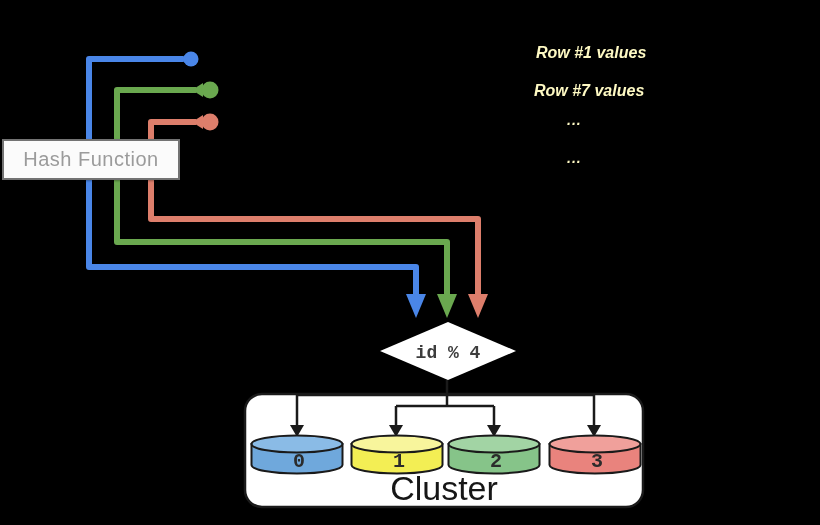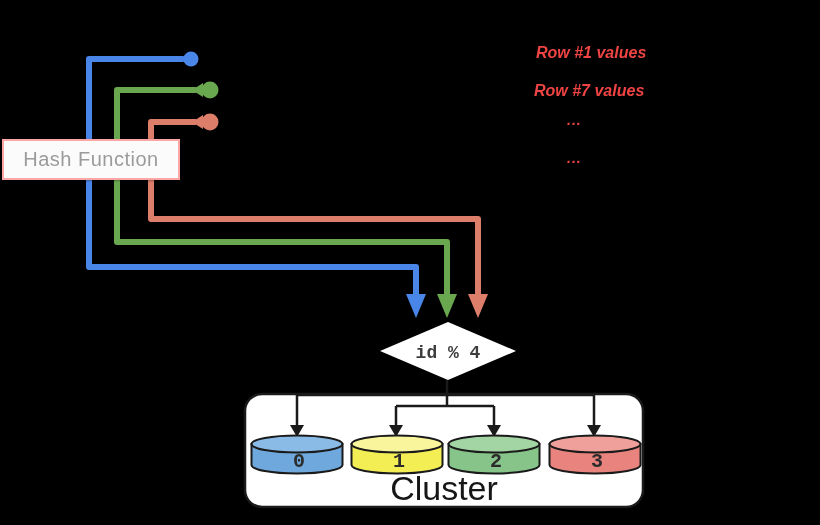--- a/index.html
+++ b/index.html
@@ -4,29 +4,29 @@
 <style>
   html,body{margin:0;padding:0;background:#000;}
   body{
     width:820px;height:525px;position:relative;overflow:hidden;
     font-family:"Liberation Sans", sans-serif;
   }
   #stage{position:absolute;left:0;top:0;width:820px;height:525px;}
   svg{position:absolute;left:0;top:0;}
   .hash-box{
     position:absolute;left:2px;top:139px;width:174px;height:37px;
-    background:#fbfbfb;border:2px solid #fca5a5;z-index:3;
+    background:#fbfbfb;border:2px solid #737373;z-index:3;
     display:flex;align-items:center;justify-content:center;
     box-shadow:0 1px 2px rgba(0,0,0,.35);
   }
   .hash-box span{
     color:#9b9b9b;font-size:20px;letter-spacing:.5px;white-space:nowrap;
   }
   .row-label{
-    position:absolute;z-index:2;color:#ef4444;
+    position:absolute;z-index:2;color:#fef9c3;
     font-style:italic;font-weight:bold;font-size:16px;white-space:nowrap;
   }
   .row1{left:536px;top:44px;}
   .row2{left:534px;top:82px;}
   .ellipsis{font-size:14px;letter-spacing:1px;}
   .e1{left:567px;top:112px;}
   .e2{left:567px;top:150px;}
   .mono{font-family:"Liberation Mono", monospace;font-weight:bold;}
 </style>
 </head>

